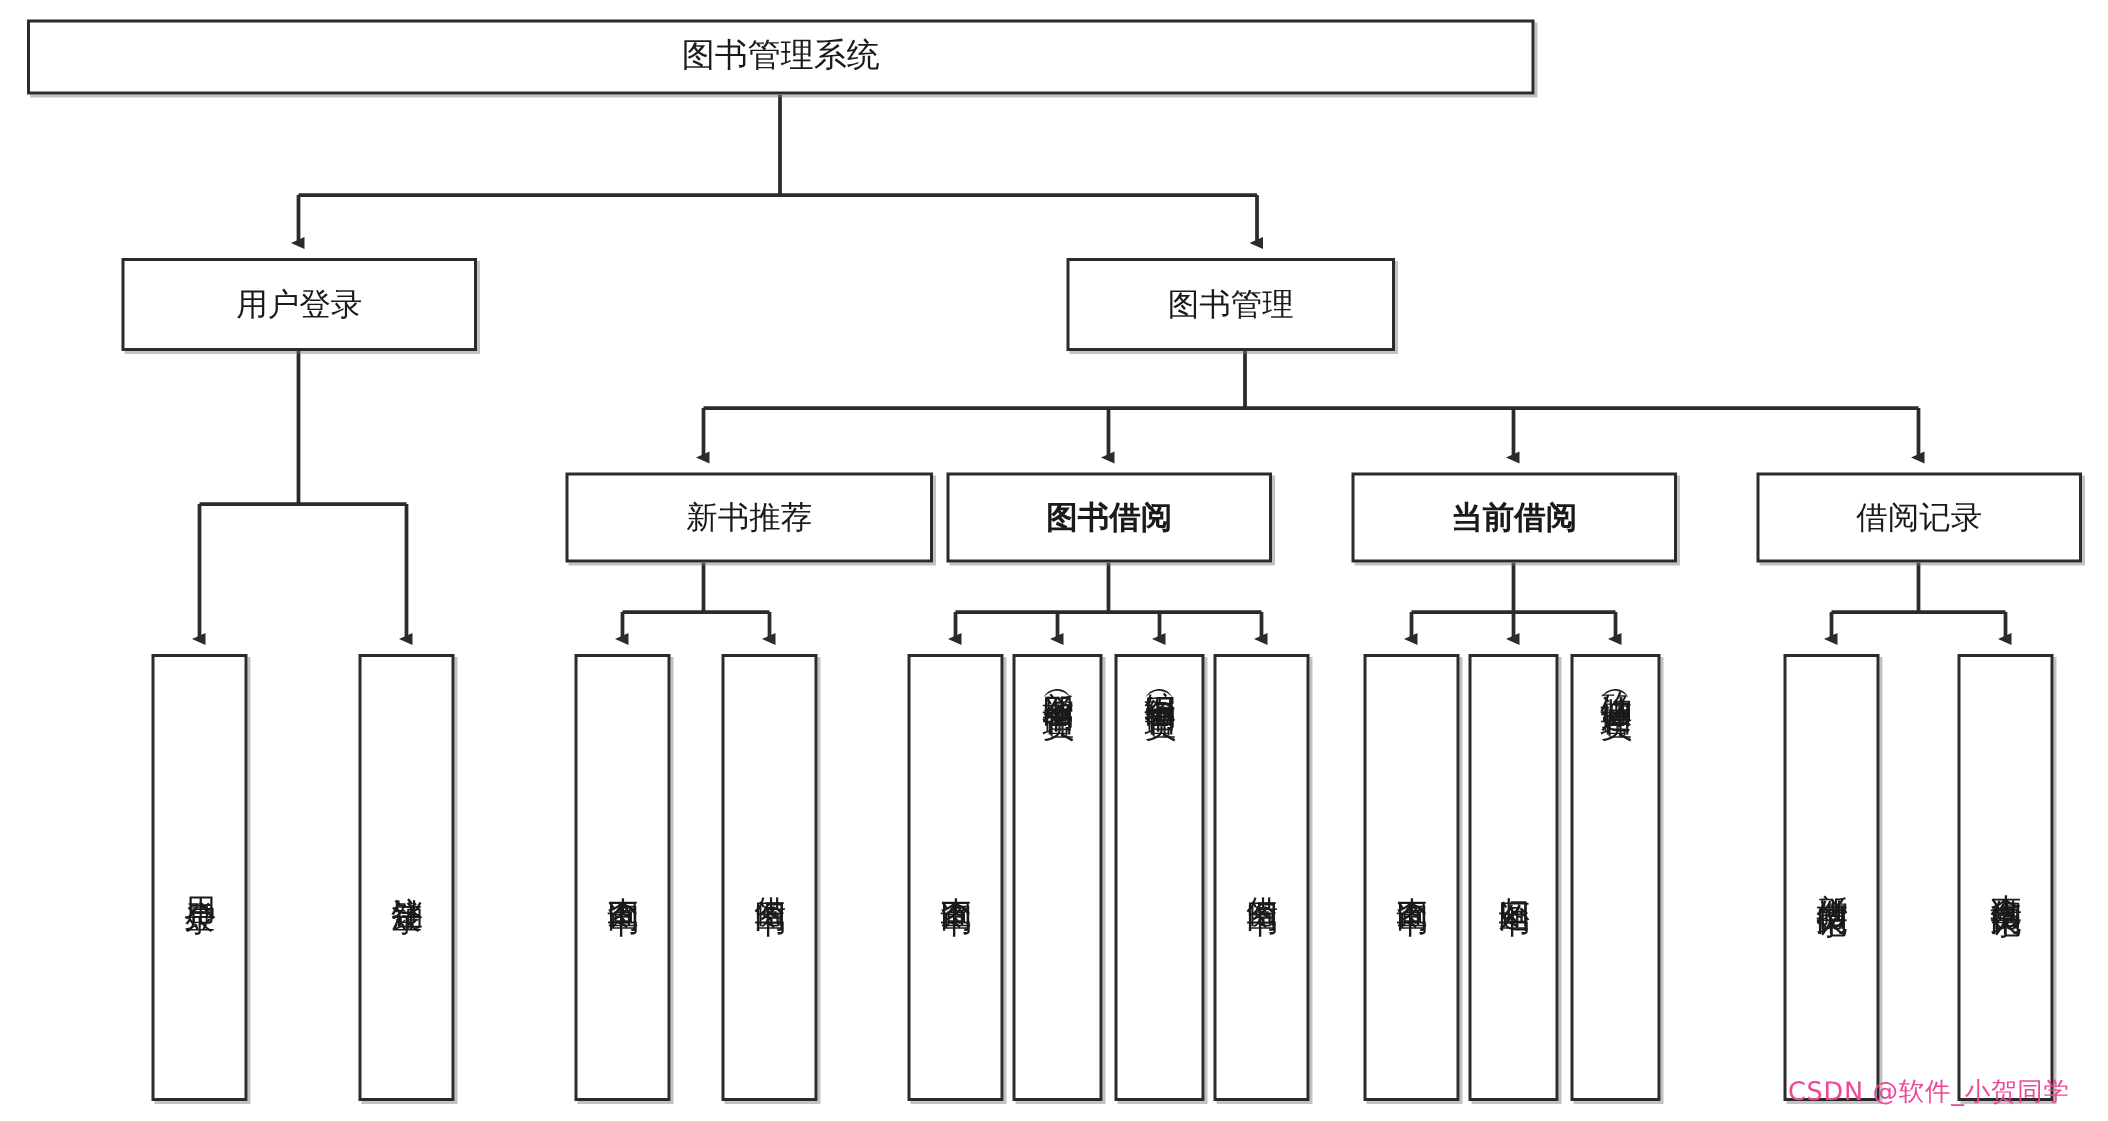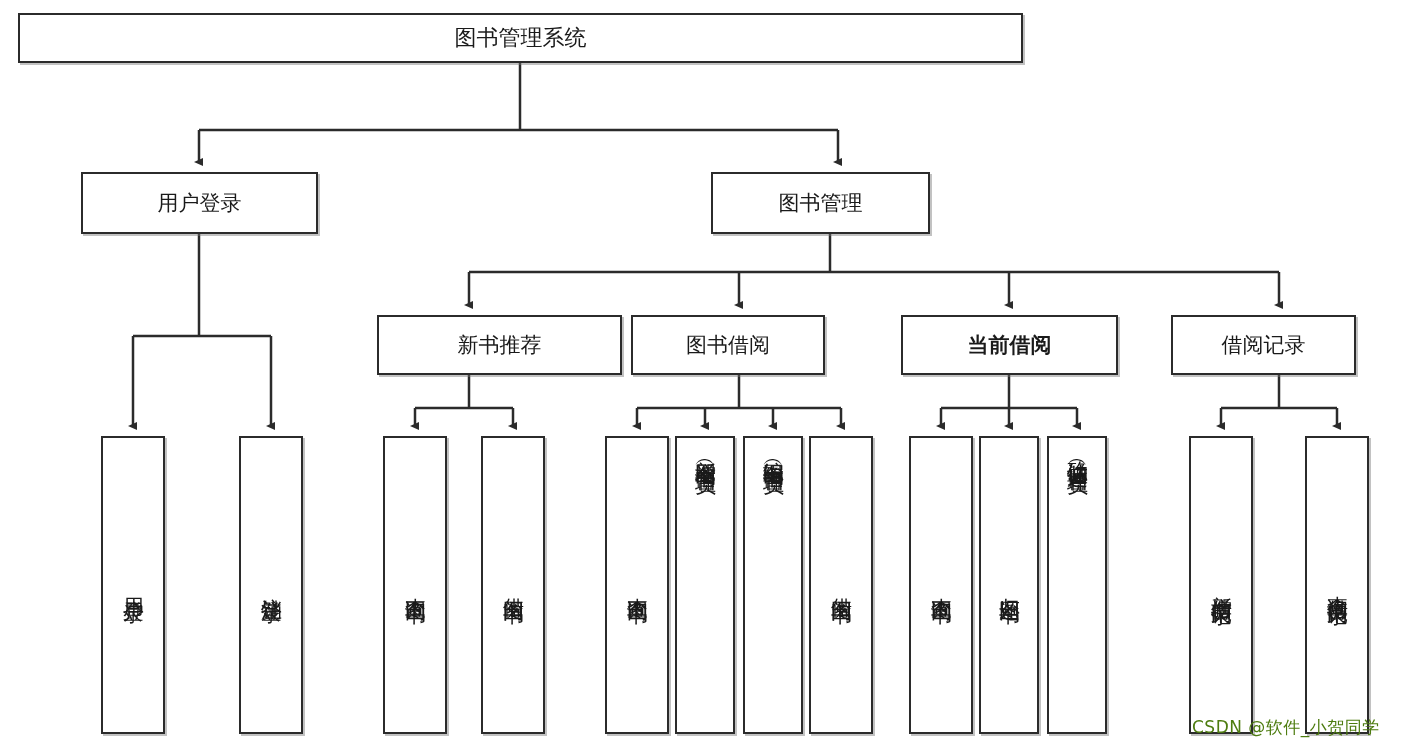--- a/index.html
+++ b/index.html
@@ -60,21 +60,21 @@
     line-height: 1;
     margin: 0 auto;
   }
   .node.v.mid {
     align-items: center;
     padding-top: 0;
   }
   .watermark {
     position: absolute;
     font-size: 17px;
-    color: #4d7c0f;
+    color: #ec4899;
     white-space: nowrap;
     letter-spacing: 0.5px;
   }
 </style>
 </head>
 <body>
 
 <div id="canvas">
 
   <svg class="wires" viewBox="0 0 1405 747" xmlns="http://www.w3.org/2000/svg">
@@ -134,27 +134,27 @@
   <div class="node h" style="left:81px; top:172px; width:237px; height:62px;">
     <span class="label">用户登录</span>
   </div>
   <div class="node h" style="left:711px; top:172px; width:219px; height:62px;">
     <span class="label">图书管理</span>
   </div>
 
   <div class="node h" style="left:347px; top:315px; width:245px; height:60px;margin-left:30px;">
     <span class="label">新书推荐</span>
   </div>
-  <div class="node h" style="left:631px; top:315px; width:194px; height:60px;">
+  <div class="node h" style="left:631px; top:315px; width:217px; height:60px;font-weight:bold;">
     <span class="label">图书借阅</span>
   </div>
   <div class="node h" style="left:901px; top:315px; width:217px; height:60px;font-weight:bold;">
     <span class="label">当前借阅</span>
   </div>
-  <div class="node h" style="left:1171px; top:315px; width:185px; height:60px;">
+  <div class="node h" style="left:1171px; top:315px; width:217px; height:60px;">
     <span class="label">借阅记录</span>
   </div>
 
   <div class="node v mid" style="left:101px; top:436px; width:64px; height:298px;">
     <span class="label">用户登录</span>
   </div>
   <div class="node v mid" style="left:239px; top:436px; width:64px; height:298px;">
     <span class="label">注销登录</span>
   </div>
 

